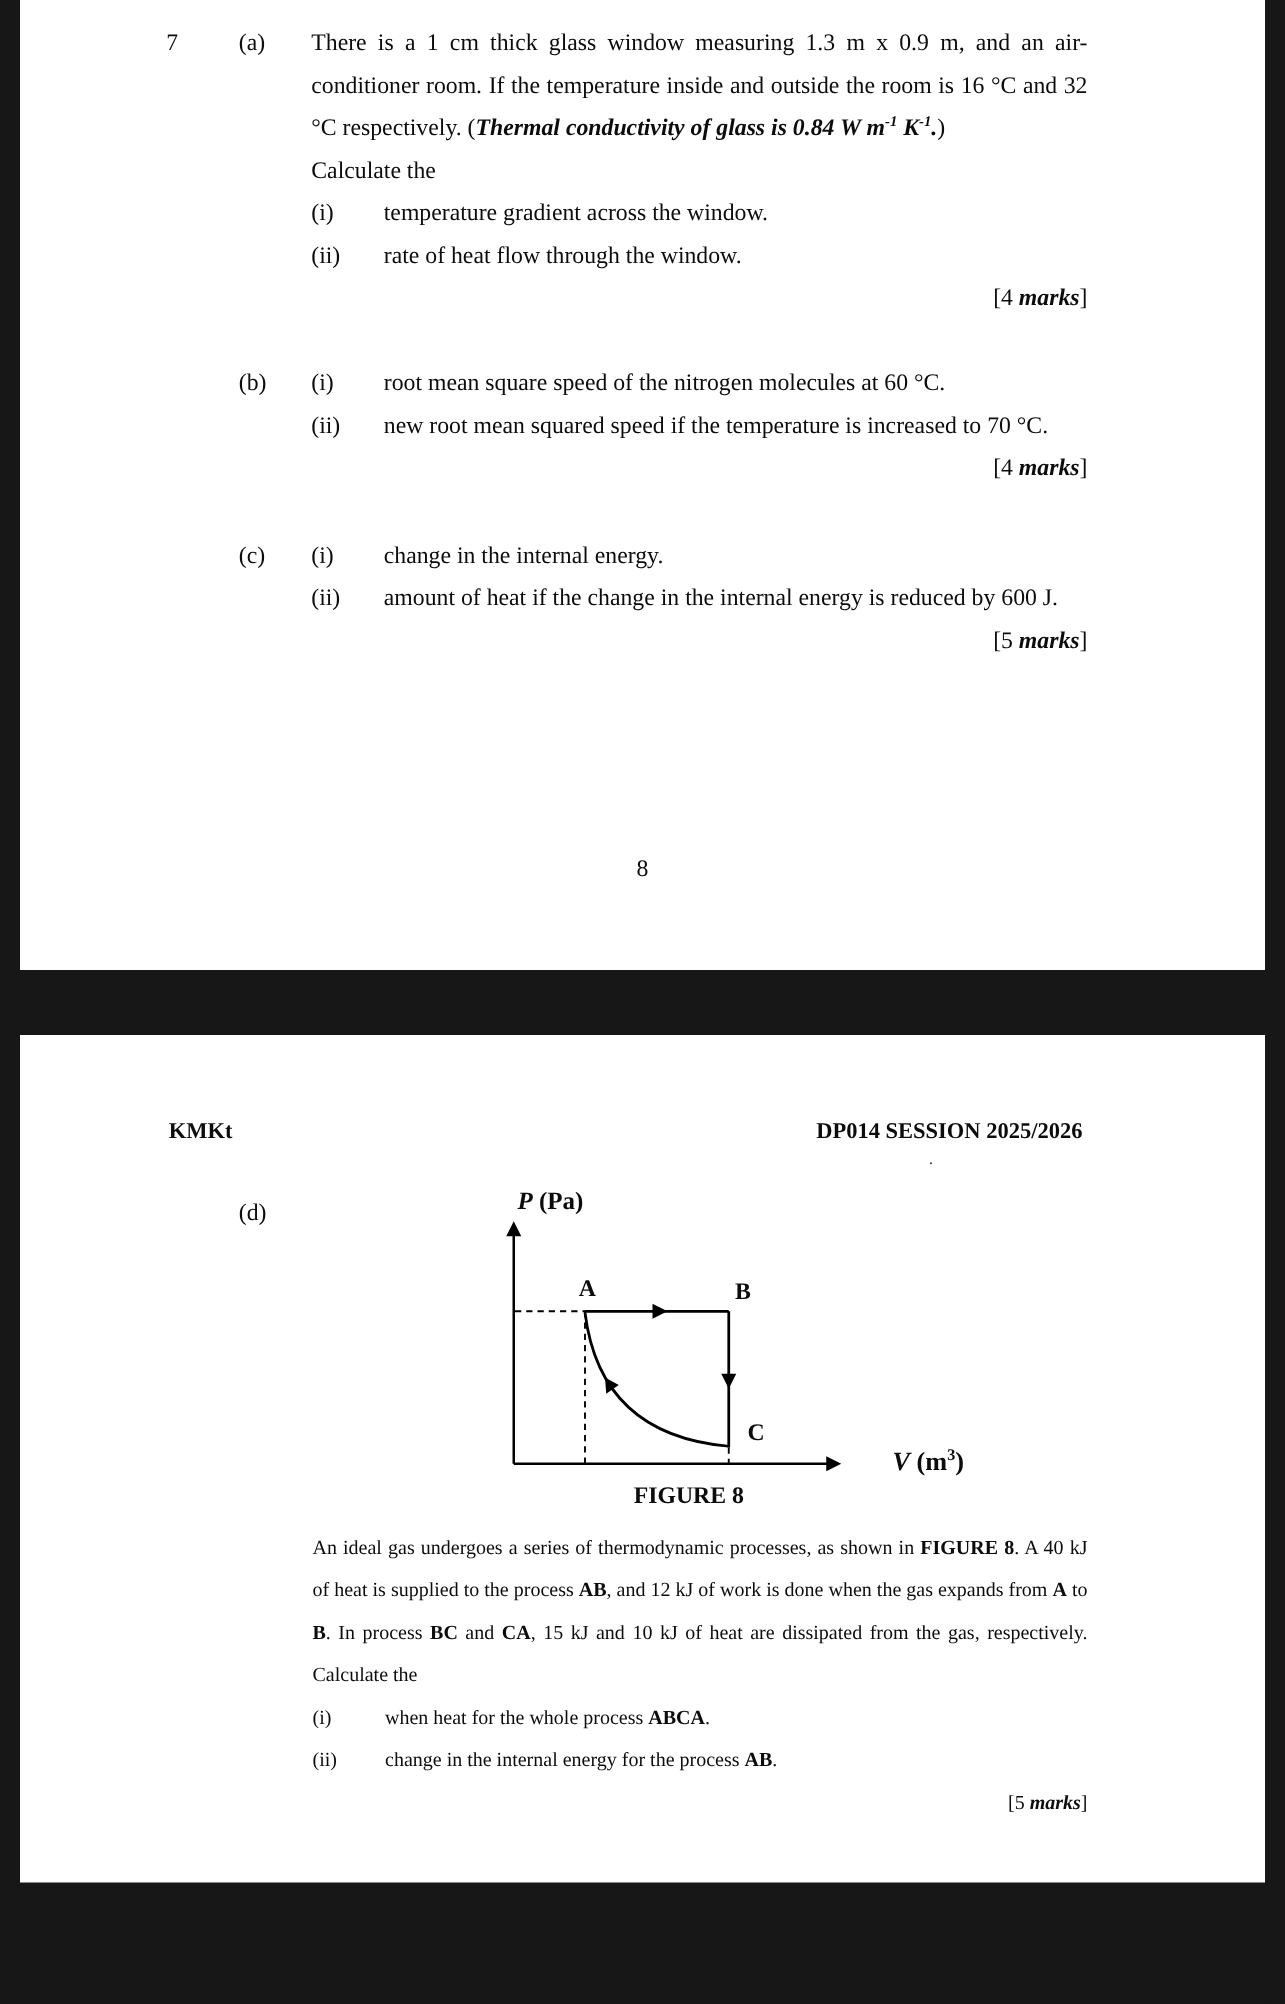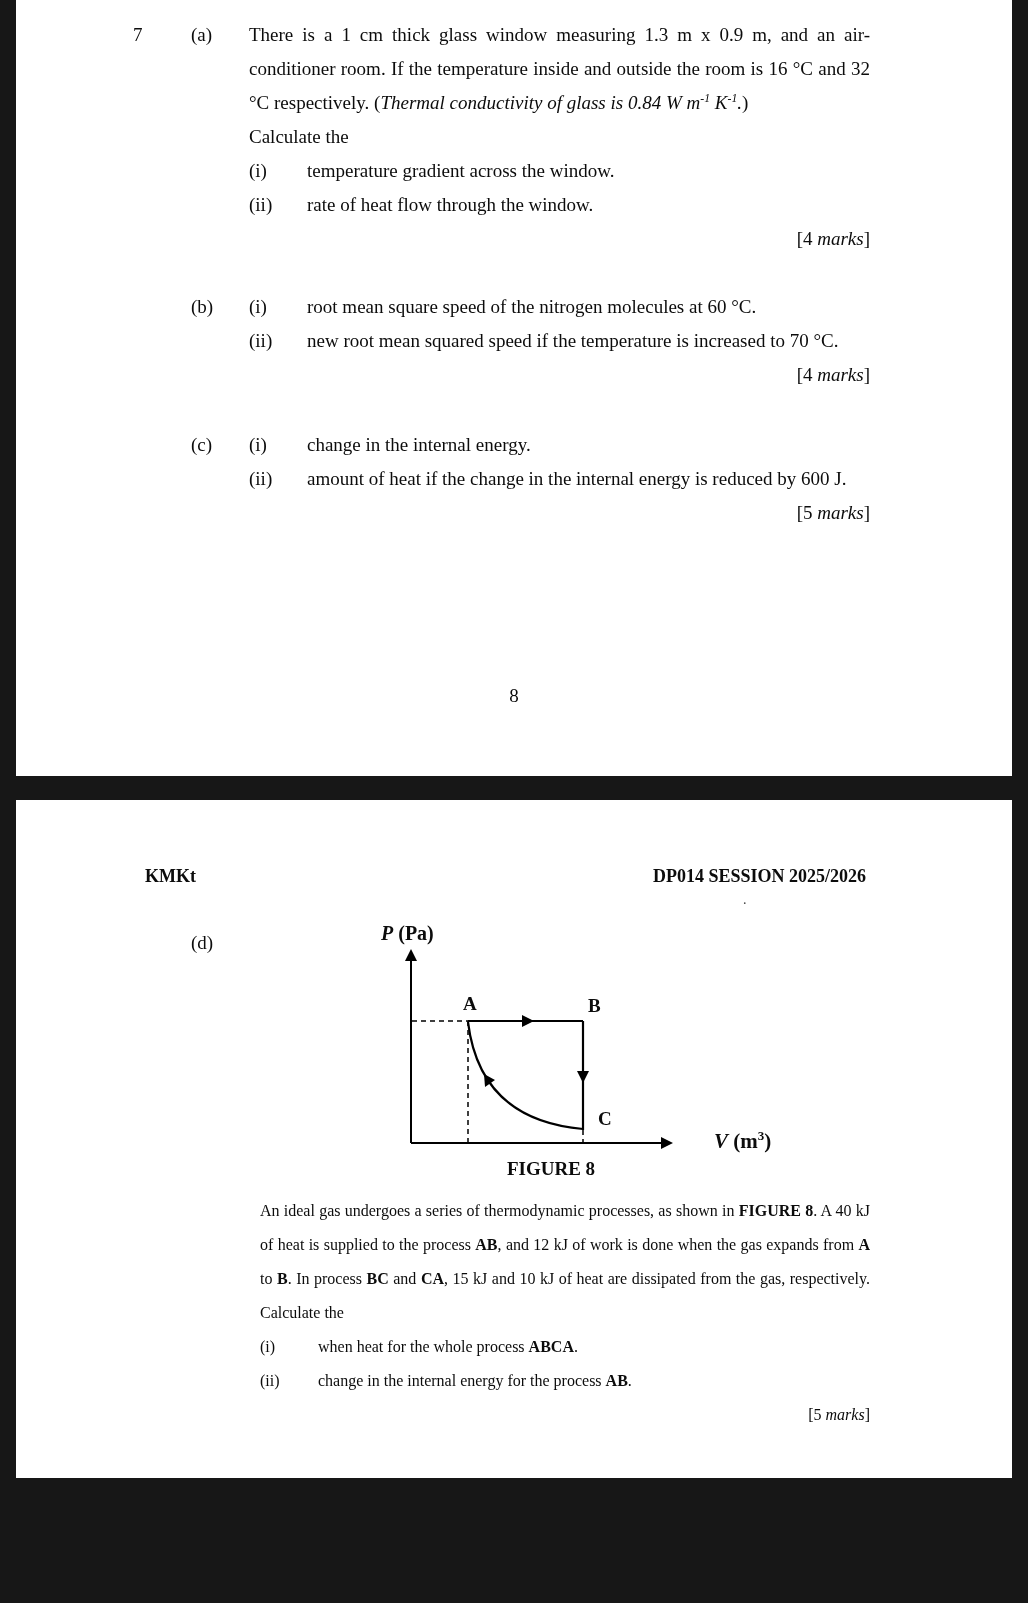--- a/index.html
+++ b/index.html
@@ -5,43 +5,43 @@
   html,body{margin:0;padding:0;}
   body{
     width:1028px;height:1603px;
     background:#171717;
     font-family:"Liberation Serif","DejaVu Serif",serif;
     color:#0c0c0c;
     -webkit-font-smoothing:antialiased;
   }
   .page{background:#ffffff;margin:0 16px;position:relative;overflow:hidden;}
   .page1{height:776px;}
-  .page2{height:678px;margin-top:24px;padding-left:10px;}
+  .page2{height:678px;margin-top:52px;}
   .content{padding:18px 142px 0 175px;font-size:19px;line-height:34px;}
   .qnum{position:absolute;left:117px;top:18px;font-size:19px;line-height:34px;}
   .part{display:grid;grid-template-columns:58px 1fr;}
   .part-b{margin-top:34px;}
   .part-c{margin-top:36px;}
   .plabel{font-size:19px;line-height:34px;}
   .jp{text-align:justify;}
   .item{display:grid;grid-template-columns:58px 1fr;}
   .marks{text-align:right;}
   .pageno{position:absolute;left:0;right:0;top:679px;text-align:center;font-size:19px;line-height:34px;}
   .b{font-weight:700;}
-  .i{font-style:italic;}
+  .i{font-style:italic;font-weight:bold;}
   sup{font-size:0.62em;line-height:0;vertical-align:super;}
 
   
   .p2header{display:flex;justify-content:space-between;align-items:baseline;
     padding:63px 146px 0 119px;font-size:18px;font-weight:700;line-height:27px;}
   .straydot{position:absolute;left:727px;top:92px;font-size:14px;color:#444;}
   .dlabel{position:absolute;left:175px;top:126px;font-size:19px;line-height:34px;}
   .figsvg{position:absolute;left:0;top:0;}
   .figlabel{position:absolute;font-size:19px;font-weight:700;line-height:23px;white-space:nowrap;}
-  .lbl-p{left:365px;top:122px;font-size:20px;}
+  .lbl-p{left:398px;top:122px;font-size:20px;}
   .lbl-a{left:447px;top:192px;}
   .lbl-b{left:572px;top:194px;}
   .lbl-c{left:582px;top:307px;}
   .lbl-v{left:698px;top:330px;font-size:21px;}
   .figcaption{position:absolute;left:455px;top:355px;width:160px;text-align:center;
     font-size:19px;font-weight:700;line-height:27px;}
   .p2content{margin-top:304px;padding:0 142px 0 234px;font-size:16px;line-height:34px;}
   .ax{stroke:#000;stroke-width:2;fill:none;}
   .proc{stroke:#000;stroke-width:2.2;fill:none;}
   .dash{stroke:#000;stroke-width:1.5;fill:none;stroke-dasharray:5 4;}

